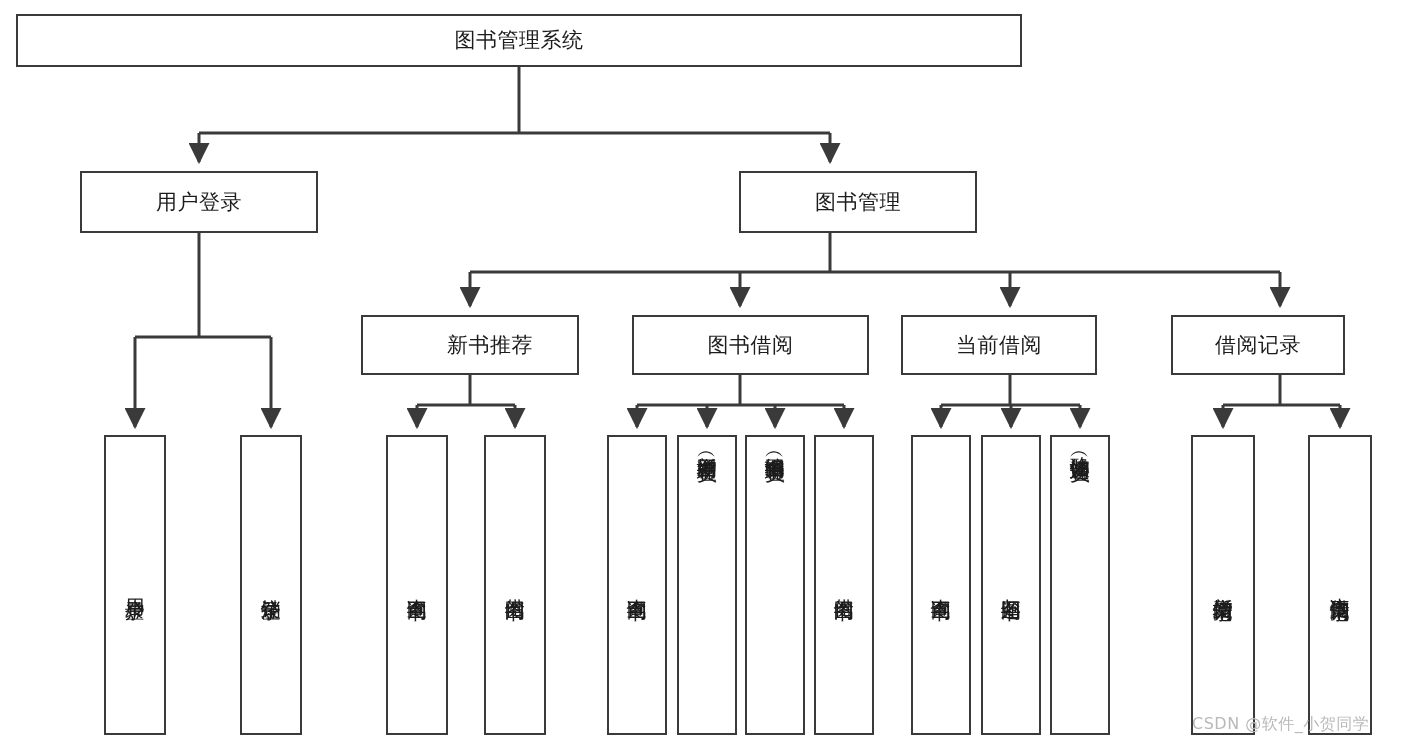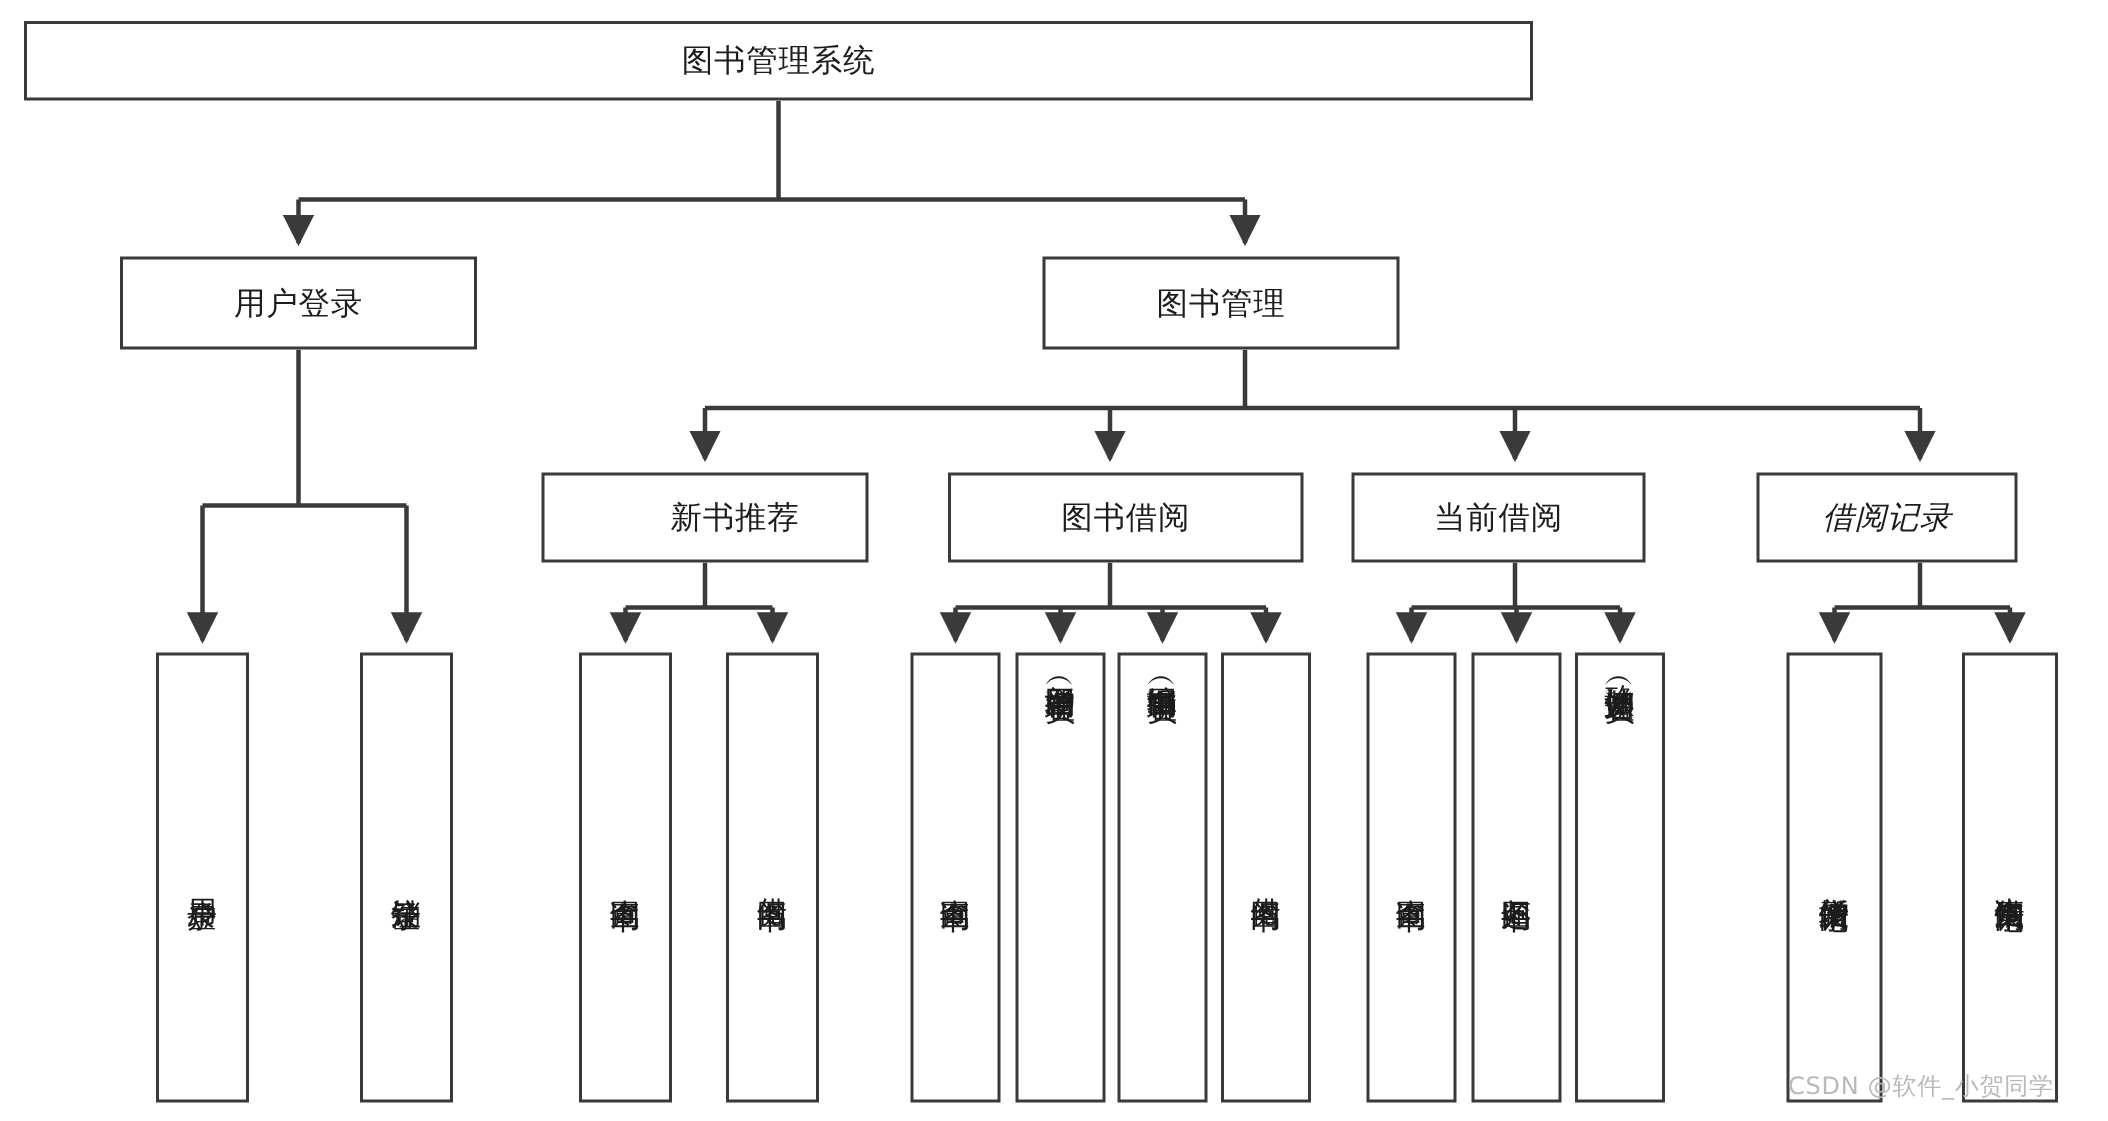--- a/index.html
+++ b/index.html
@@ -126,34 +126,34 @@
     </g>
   </svg>
 
   <div class="node" style="left:16px; top:14px; width:1006px; height:53px;justify-content:center;">
     <span class="label">图书管理系统</span>
   </div>
 
   <div class="node" style="left:80px; top:171px; width:238px; height:62px;">
     <span class="label">用户登录</span>
   </div>
-  <div class="node" style="left:695px; top:171px; width:238px; height:62px;">
+  <div class="node" style="left:739px; top:171px; width:238px; height:62px;">
     <span class="label">图书管理</span>
   </div>
 
   <div class="node" style="left:361px; top:315px; width:218px; height:60px;padding-left:40px;">
     <span class="label">新书推荐</span>
   </div>
   <div class="node" style="left:632px; top:315px; width:237px; height:60px;">
     <span class="label">图书借阅</span>
   </div>
   <div class="node" style="left:901px; top:315px; width:196px; height:60px;">
     <span class="label">当前借阅</span>
   </div>
-  <div class="node" style="left:1171px; top:315px; width:174px; height:60px;font-style:italic;">
+  <div class="node" style="left:1171px; top:315px; width:174px; height:60px;">
     <span class="label">借阅记录</span>
   </div>
 
   <div class="node leaf" style="left:104px; top:435px; width:62px; height:300px;">
     <span class="label">用户登录</span>
   </div>
   <div class="node leaf" style="left:240px; top:435px; width:62px; height:300px;">
     <span class="label">注销登录</span>
   </div>
 

